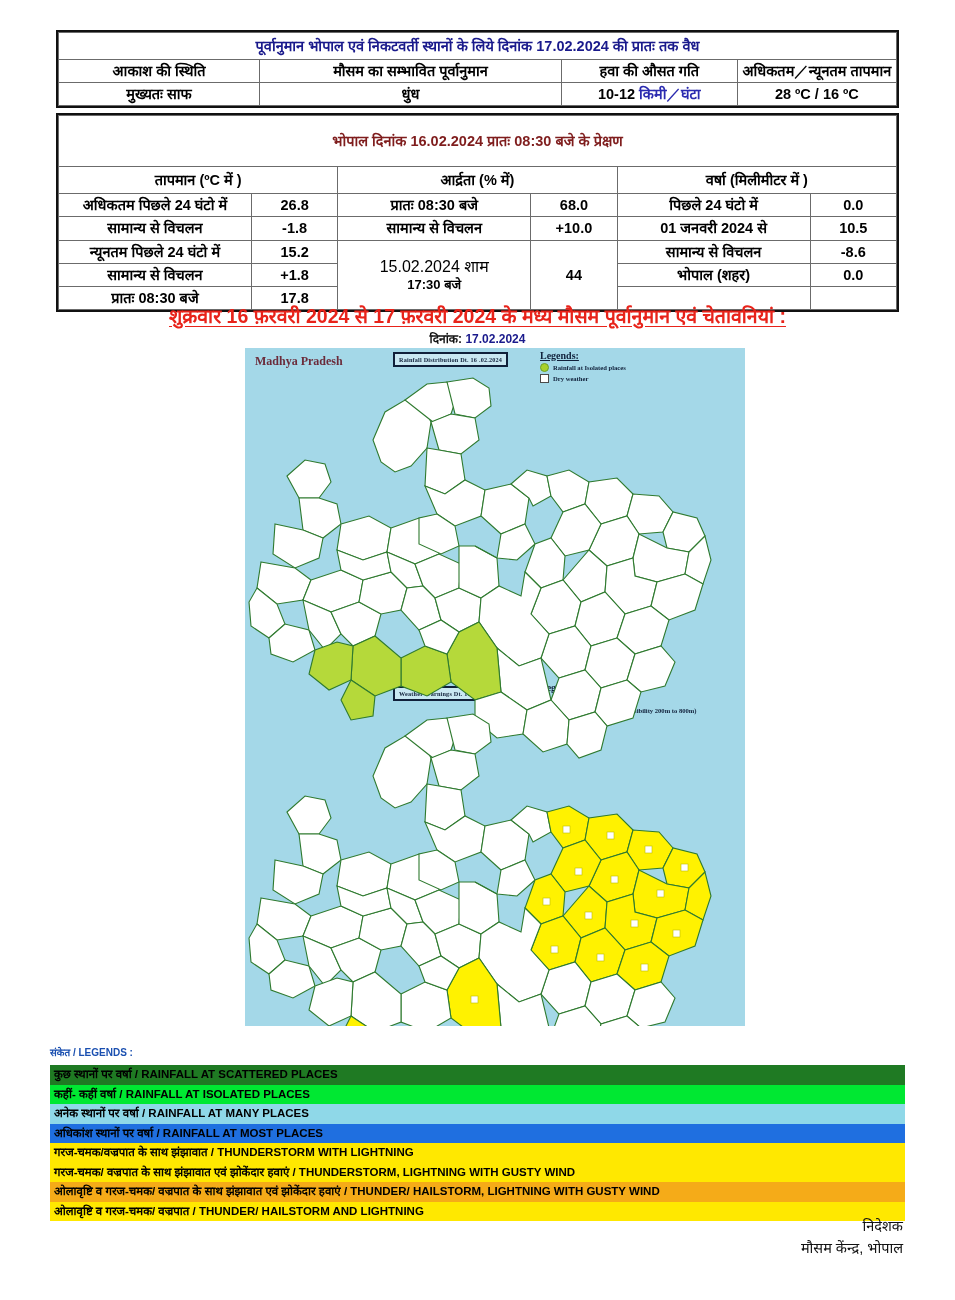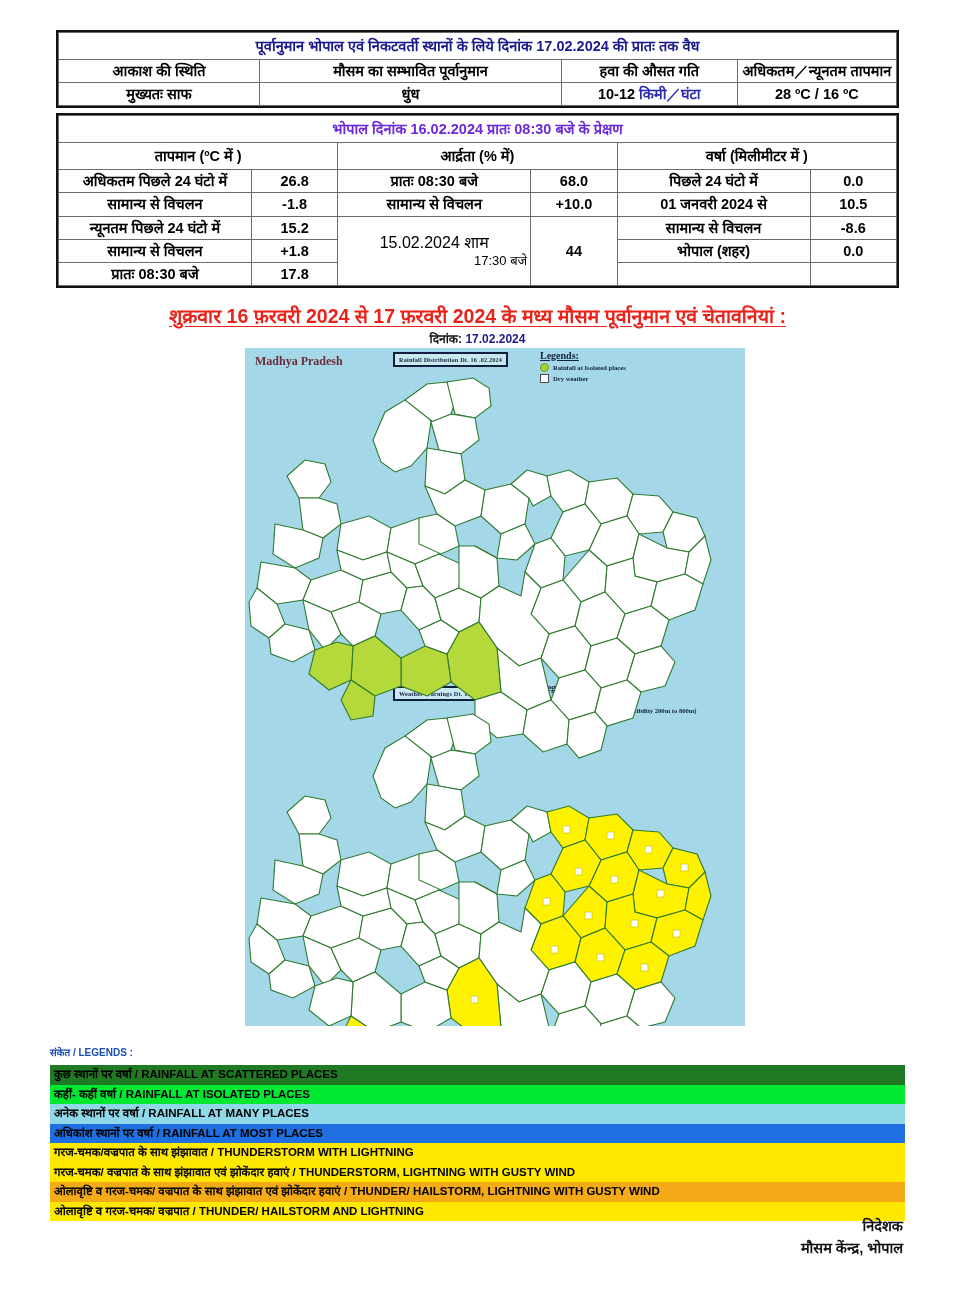--- a/index.html
+++ b/index.html
@@ -21,21 +21,21 @@
     font-weight:bold; font-size:14.5px; line-height:1.25;
   }
   .tbl1-wrap { border:2px solid #111; }
   .t1-title { color:#1a1a8c; font-size:16.5px; padding:4px 2px !important; }
   .t1-head { font-size:14px; }
   .t1-val { font-size:15px; font-weight:normal; }
   .kmph { color:#2b2bb0; }
 
   
   .tbl2-wrap { position:absolute; left:56px; top:113px; width:843px; border:2px solid #111; }
-  .t2-title { color:#6d28d9; font-size:16px; padding:4px 2px !important; }
+  .t2-title { color:#7f1d1d; font-size:16px; padding:16px 2px !important; }
   .t2-sec { font-size:16px; padding:4px 2px !important; }
   .t2-lab { font-weight:bold; font-size:14.5px; text-align:center; }
   .t2-num { font-weight:normal; font-size:16px; }
   .t2-blank { border:1px solid #6b6b6b; }
   .colw-lab { width:23%; }
   .colw-num { width:10.3%; }
 
   
   .red-head {
     position:absolute; left:0; top:302px; width:955px; text-align:center;
@@ -80,21 +80,21 @@
   }
   .legend-bars { position:absolute; left:50px; top:1065px; width:855px; }
   .lg-bar {
     font-size:11.5px; font-weight:bold; color:#000;
     padding:2px 4px; line-height:1.35; white-space:nowrap;
   }
 
   
   .footer {
     position:absolute; right:52px; top:1216px; text-align:right;
-    font-size:14.5px; font-weight:bold; color:#111; line-height:1.5;
+    font-size:14.5px; font-weight:normal; color:#111; line-height:1.5;
   }
 </style>
 </head>
 <body>
 
 <div class="tbl1-wrap">
   <table class="grid">
     <tbody>
         <tr>
       <td class="t1-title" colspan="4">पूर्वानुमान भोपाल एवं निकटवर्ती स्थानों के लिये दिनांक  17.02.2024 की प्रातः तक वैध</td>
@@ -143,21 +143,21 @@
       <td class="t2-num">+10.0</td>
       <td class="t2-lab">01 जनवरी 2024 से</td>
       <td class="t2-num">10.5</td>
     </tr>
 
     <tr>
       <td class="t2-lab">न्यूनतम पिछले 24 घंटो में</td>
       <td class="t2-num">15.2</td>
       <td class="t2-lab" rowspan="3">
         <div style="font-size:16px;font-weight:normal;">15.02.2024 शाम</div>
-        <div style="font-size:13px;font-weight:normal;text-align:right;">17:30 बजे</div>
+        <div style="font-size:13px;font-weight:bold;">17:30 बजे</div>
       </td>
       <td class="t2-num" rowspan="3">44</td>
       <td class="t2-lab">सामान्य से विचलन</td>
       <td class="t2-num">-8.6</td>
     </tr>
 
     <tr>
       <td class="t2-lab">सामान्य से विचलन</td>
       <td class="t2-num">+1.8</td>
       <td class="t2-lab">भोपाल (शहर)</td>

